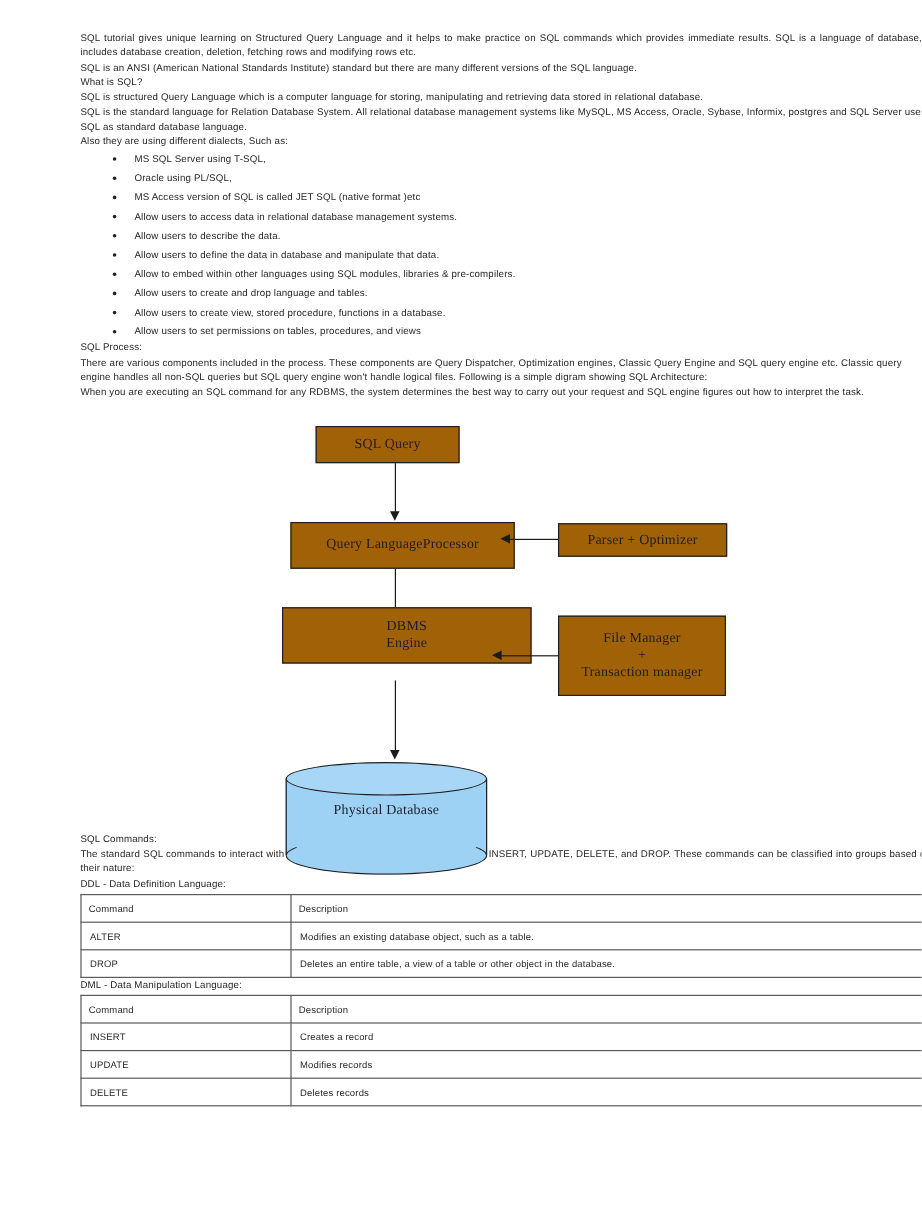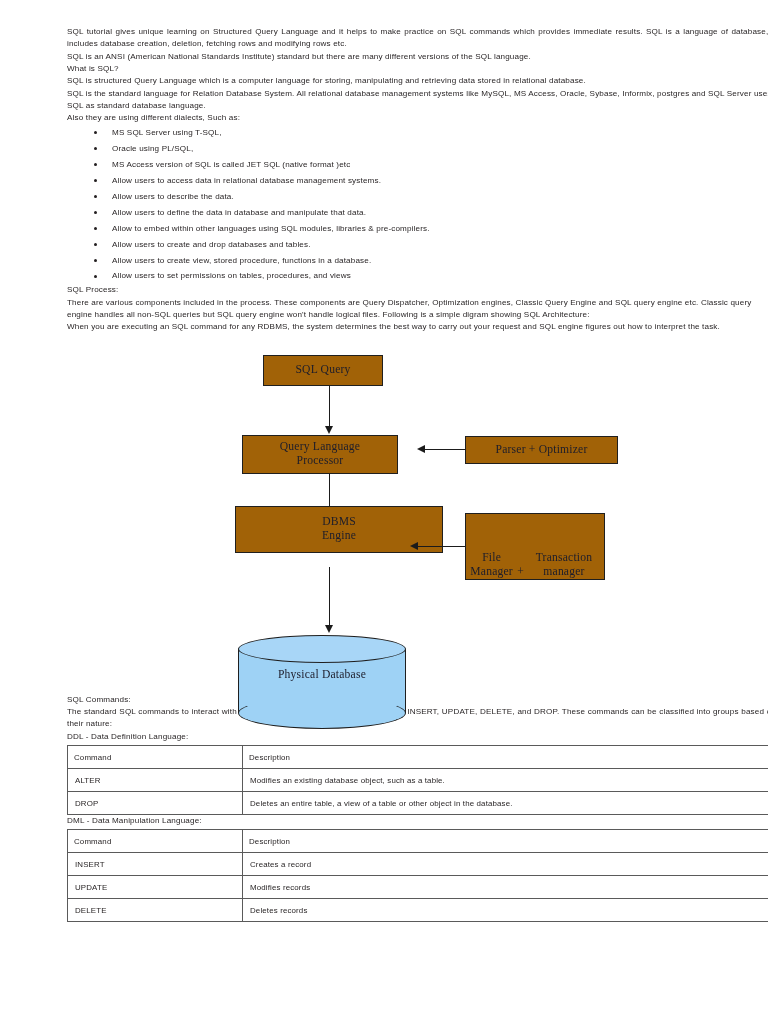--- a/index.html
+++ b/index.html
@@ -207,59 +207,59 @@
       <li><span class="dot"></span><span>Oracle using PL/SQL,</span></li>
       <li><span class="dot"></span><span>MS Access version of SQL is called JET SQL (native format )etc</span></li>
     </ul>
 
 
     <ul class="bullets tight">
       <li><span class="dot"></span><span>Allow users to access data in relational database management systems.</span></li>
       <li><span class="dot"></span><span>Allow users to describe the data.</span></li>
       <li><span class="dot"></span><span>Allow users to define the data in database and manipulate that data.</span></li>
       <li><span class="dot"></span><span>Allow to embed within other languages using SQL modules, libraries &amp; pre-compilers.</span></li>
-      <li><span class="dot"></span><span>Allow users to create and drop databases and tables.</span></li>
+      <li><span class="dot"></span><span>Allow users to create and drop language and tables.</span></li>
       <li><span class="dot"></span><span>Allow users to create view, stored procedure, functions in a database.</span></li>
       <li><span class="dot"></span><span>Allow users to set permissions on tables, procedures, and views</span></li>
     </ul>
 
     <p class="para">SQL Process:</p>
     <p class="para">There are various components included in the process. These components are Query Dispatcher, Optimization engines, Classic Query Engine and SQL query engine etc. Classic query engine handles all non-SQL queries but SQL query engine won't handle logical files. Following is a simple digram showing SQL Architecture:</p>
     <p class="para">When you are executing an SQL command for any RDBMS, the system determines the best way to carry out your request and SQL engine figures out how to interpret the task.</p>
 
     <div class="diagram">
 
       <div class="node" style="left:196px; top:21px; width:120px; height:31px;">
         <span class="ln">SQL Query</span>
       </div>
 
       <div class="arrow-v" style="left:262px; top:52px; height:41px;"></div>
       <div class="head-down" style="left:257.5px; top:92px;"></div>
 
-      <div class="node" style="left:175px; top:101px; width:156px; height:39px; flex-direction:column;font-family:Liberation Serif, serif;">
+      <div class="node" style="left:175px; top:101px; width:187px; height:39px; flex-direction:row;font-family:Liberation Serif, serif;">
         <span class="ln">Query Language</span>
         <span class="ln">Processor</span>
       </div>
 
-      <div class="node" style="left:398px; top:102px; width:153px; height:28px;">
+      <div class="node" style="left:398px; top:102px; width:141px; height:28px;">
         <span class="ln">Parser + Optimizer</span>
       </div>
 
       <div class="arrow-h" style="left:358px; top:115.5px; width:40px;"></div>
       <div class="head-left" style="left:350px; top:111.5px;"></div>
 
       <div class="arrow-v" style="left:262px; top:140px; height:38px;"></div>
       <div class="head-down" style="left:257.5px; top:177px;"></div>
 
       <div class="node" style="left:168px; top:172px; width:208px; height:47px; flex-direction:column;">
         <span class="ln">DBMS</span>
         <span class="ln">Engine</span>
       </div>
 
-      <div class="node" style="left:398px; top:179px; width:140px; height:67px; flex-direction:row;align-items:flex-end;">
+      <div class="node" style="left:398px; top:179px; width:140px; height:67px; flex-direction:column;">
         <span class="ln">File Manager</span>
         <span class="ln">+</span>
         <span class="ln">Transaction manager</span>
       </div>
 
       <div class="arrow-h" style="left:351px; top:212.5px; width:47px;"></div>
       <div class="head-left" style="left:343px; top:208.5px;"></div>
 
       <div class="arrow-v" style="left:262px; top:233px; height:59px;"></div>
       <div class="head-down" style="left:257.5px; top:291px;"></div>

